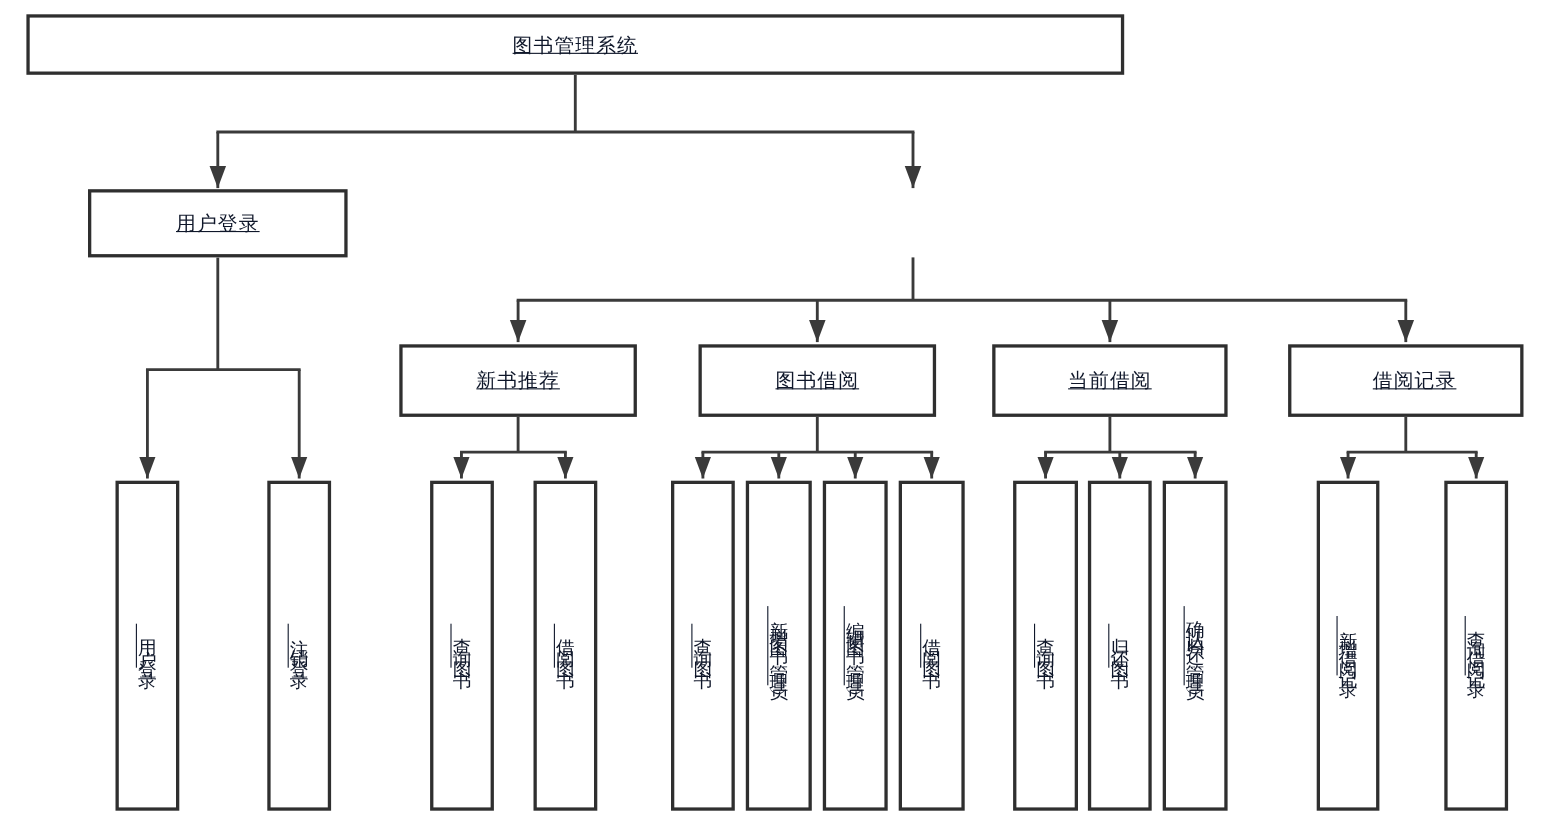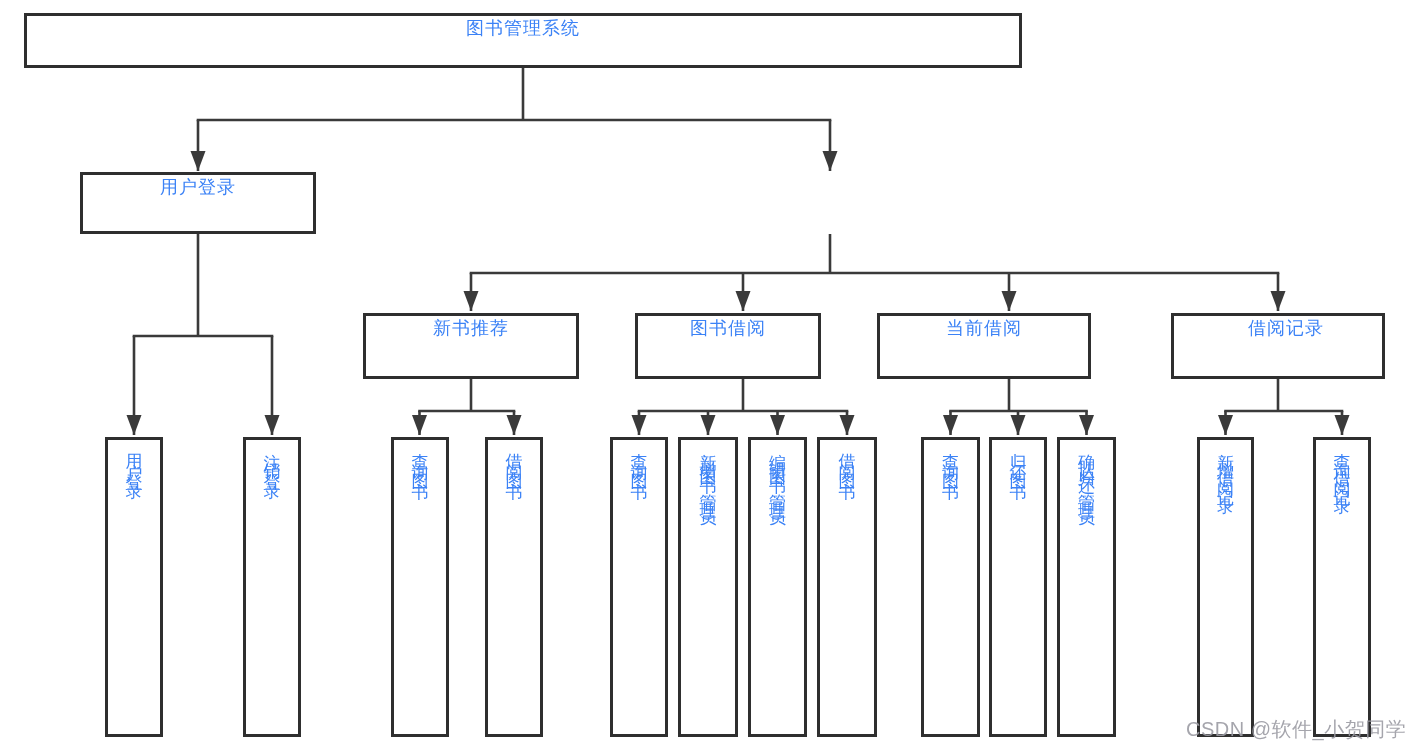--- a/index.html
+++ b/index.html
@@ -13,27 +13,28 @@
   .connectors{
     position:absolute;left:0;top:0;width:1405px;height:747px;
     pointer-events:none;
   }
   .node{
     position:absolute;
     box-sizing:border-box;
     background:#ffffff;
     border:3px solid #2f2f2f;
     display:flex;
-    align-items:flex-start;
+    align-items:center;
     justify-content:center;
-    color:#3b82f6;
+    color:#0f172a;
     font-size:18px;
     letter-spacing:1px;
     z-index:2;
     text-align:center;
+    text-decoration:underline;
   }
   .leaf{
     font-size:17px;
   }
   .leaf .vtext{
     writing-mode:vertical-rl;
     text-orientation:mixed;
     letter-spacing:10px;
     line-height:1;
     white-space:nowrap;
@@ -109,24 +110,24 @@
     <span>图书管理系统</span>
   </div>
 
   <div class="node" style="left:80px;top:172px;width:236px;height:62px;">
     <span>用户登录</span>
   </div>
 
   <div class="node" style="left:363px;top:313px;width:216px;height:66px;">
     <span>新书推荐</span>
   </div>
-  <div class="node" style="left:635px;top:313px;width:186px;height:66px;">
+  <div class="node" style="left:635px;top:313px;width:216px;height:66px;">
     <span>图书借阅</span>
   </div>
-  <div class="node" style="left:877px;top:313px;width:214px;height:66px;">
+  <div class="node" style="left:902px;top:313px;width:214px;height:66px;">
     <span>当前借阅</span>
   </div>
   <div class="node" style="left:1171px;top:313px;width:214px;height:66px;padding-left:16px;">
     <span>借阅记录</span>
   </div>
 
   <div class="node leaf" style="left:105px;top:437px;width:58px;height:300px;">
     <span class="vtext">用户登录</span>
   </div>
   <div class="node leaf" style="left:243px;top:437px;width:58px;height:300px;">
@@ -163,15 +164,14 @@
     <span class="vtext" style="letter-spacing:8px;">确认归还（管理员）</span>
   </div>
 
   <div class="node leaf" style="left:1197px;top:437px;width:57px;height:300px;">
     <span class="vtext" style="letter-spacing:9px;">新增借阅记录</span>
   </div>
   <div class="node leaf" style="left:1313px;top:437px;width:58px;height:300px;">
     <span class="vtext" style="letter-spacing:9px;">查询借阅记录</span>
   </div>
 
-  <div class="watermark">CSDN @软件_小贺同学</div>
 
 </div>
 
 </body></html>

